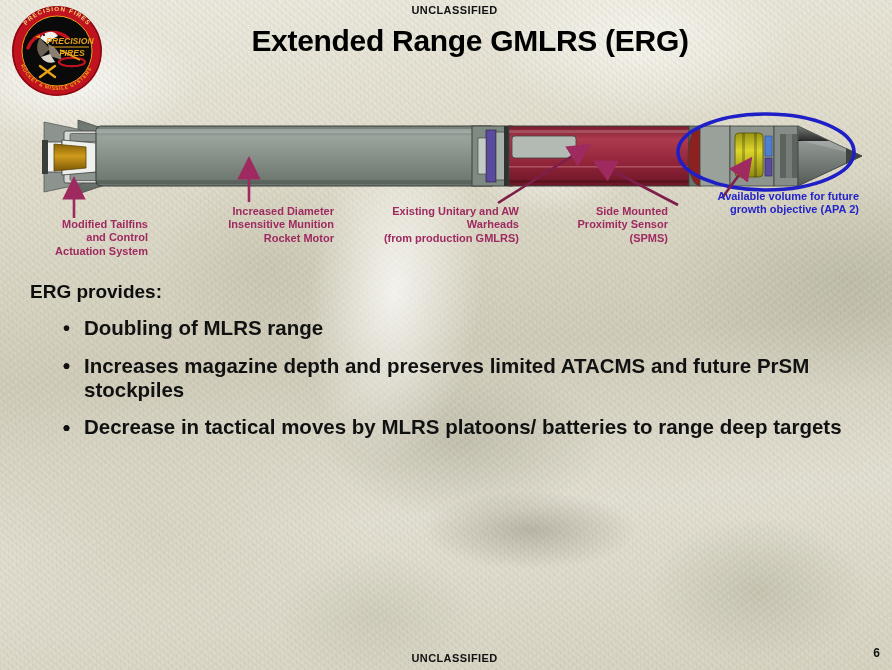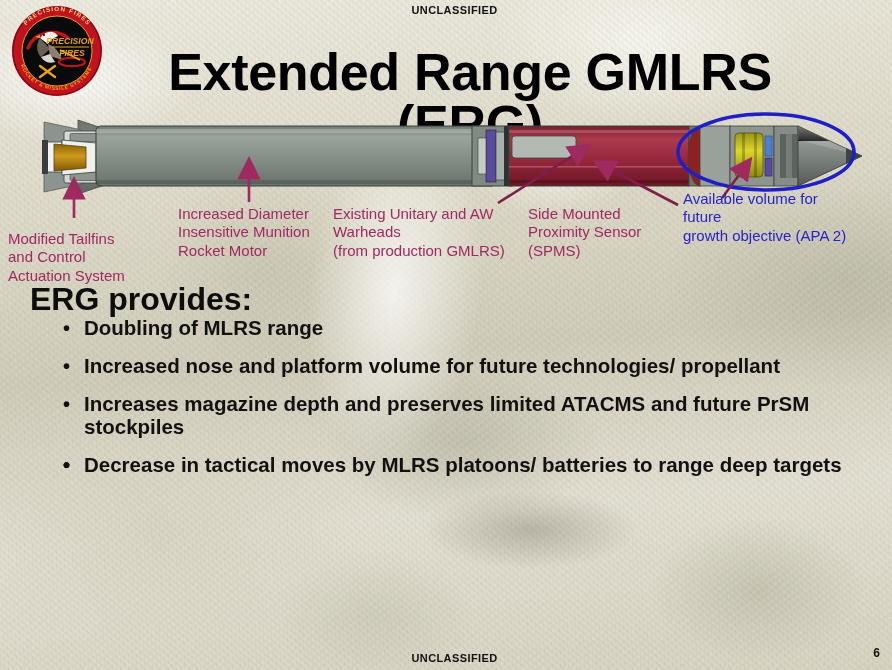--- a/index.html
+++ b/index.html
@@ -56,45 +56,45 @@
     position:absolute;right:12px;bottom:10px;
     font-size:12px;font-weight:bold;color:#111;
   }
 
   
   #logo{position:absolute;left:10px;top:4px;width:94px;height:94px;}
 
   
   #title{
     position:absolute;left:120px;top:26px;width:700px;
-    text-align:center;font-size:52px;font-weight:bold;color:#000;
-    letter-spacing:-.3px;line-height:1;margin-top:20px;
+    text-align:center;font-size:30px;font-weight:bold;color:#000;
+    letter-spacing:-.3px;line-height:1;
   }
 
   
   #missile-figure{position:absolute;left:0;top:100px;width:892px;height:180px;}
   #missile-svg{display:block;}
 
   
   .callout{
-    position:absolute;text-align:left;font-size:15px;font-weight:normal;
+    position:absolute;text-align:right;font-size:11px;font-weight:bold;
     line-height:1.22;color:#9e2a60;white-space:pre-line;
   }
   .callout.blue{color:#2424c8;}
 
-  #callout-tailfins{left:8px;top:230px;width:140px;}
+  #callout-tailfins{left:8px;top:218px;width:140px;}
   #callout-motor{left:178px;top:205px;width:156px;}
   #callout-warheads{left:333px;top:205px;width:186px;}
   #callout-spms{left:528px;top:205px;width:140px;}
   #callout-apa2{left:683px;top:190px;width:176px;}
 
   
   #erg-heading{
     position:absolute;left:30px;top:281px;
-    font-size:32px;font-weight:bold;color:#0d0d0d;
+    font-size:19px;font-weight:bold;color:#0d0d0d;
   }
   #bullet-list{
     position:absolute;left:58px;top:316px;width:820px;
     list-style:none;margin:0;padding:0;
   }
   #bullet-list li{
     position:relative;padding-left:26px;
     font-size:20.5px;font-weight:bold;color:#111;
     line-height:1.16;margin-bottom:14px;white-space:pre-line;
   }
@@ -271,21 +271,21 @@
   <div id="callout-spms" class="callout">Side Mounted
 Proximity Sensor
 (SPMS)</div>
   <div id="callout-apa2" class="callout blue">Available volume for future
 growth objective (APA 2)</div>
 
   <div id="erg-heading">ERG provides:</div>
 
   <ul id="bullet-list">
       <li><span class="dot">•</span><span>Doubling of MLRS range</span></li>
-      <li><span class="dot">•</span><span>Increased nose and platform volume for future technologies/ propellant</span></li>
+      <li><span class="dot">•</span></li>
       <li><span class="dot">•</span><span>Increases magazine depth and preserves limited ATACMS and future PrSM
 stockpiles</span></li>
       <li><span class="dot">•</span></li>
       <li><span class="dot">•</span></li>
       <li><span class="dot">•</span><span>Decrease in tactical moves by MLRS platoons/ batteries  to range deep targets</span></li>
     </ul>
 
   <div id="classif-bottom" class="classif">UNCLASSIFIED</div>
   <div id="page-number">6</div>
 </div>

